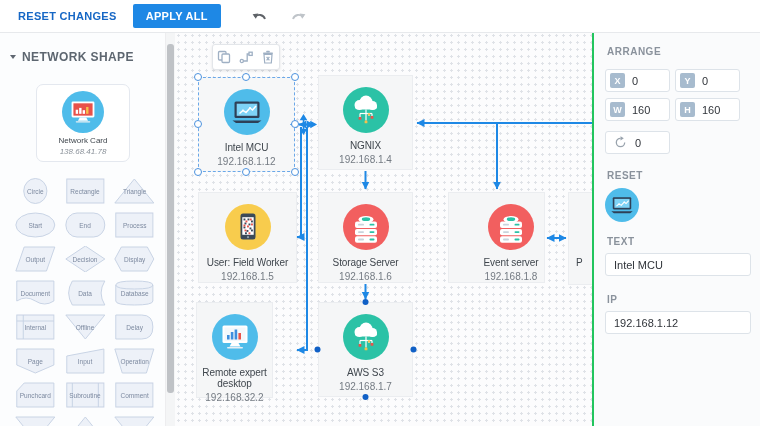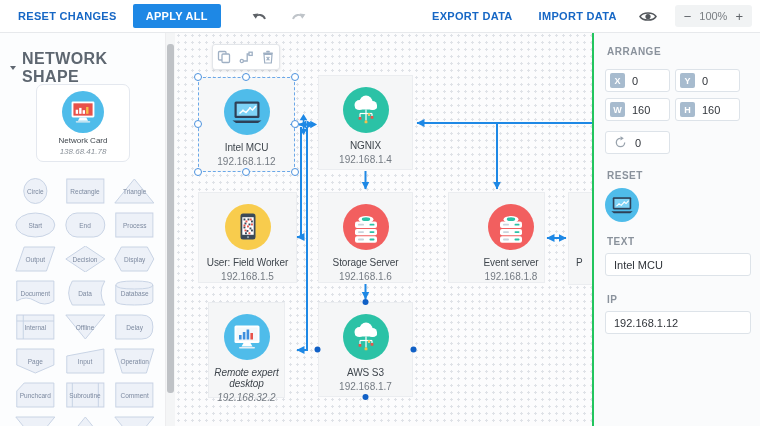--- a/index.html
+++ b/index.html
@@ -15,21 +15,21 @@
     font-family:inherit;}
   .tb-icon{display:inline-flex;align-items:center;cursor:pointer;}
   .tb-right{margin-left:auto;display:flex;align-items:center;padding-right:8px;}
   .zoombox{display:flex;align-items:center;background:#f1f3f4;border-radius:3px;height:22px;
     padding:0 9px;margin-left:18px;}
   .zbtn{font-size:13px;color:#5f6368;cursor:pointer;line-height:1;}
   .zlvl{font-size:11px;color:#797e83;margin:0 8px;}
 
   
   .sidebar{position:absolute;left:0;top:32px;width:165px;bottom:0;background:#fcfdfe;overflow:hidden;}
-  .sec-h{position:absolute;left:10px;display:flex;align-items:center;gap:6px;font-size:16px;
+  .sec-h{position:absolute;left:10px;display:flex;align-items:center;gap:6px;font-size:12px;
     font-weight:bold;color:#5d6670;letter-spacing:.4px;cursor:pointer;}
   .tri{width:0;height:0;border-left:3.5px solid transparent;border-right:3.5px solid transparent;
     border-top:4.5px solid #5f6771;}
   .net-tile{position:absolute;left:36px;top:52px;width:92px;height:76px;background:#fff;
     border:1px solid #e4e8ef;border-radius:7px;text-align:center;cursor:pointer;}
   .nt-icon{display:flex;justify-content:center;margin-top:6px;}
   .nt-label{font-size:8px;color:#3f464d;margin-top:3px;}
   .nt-ip{font-size:8px;color:#8a9199;margin-top:2px;font-style:italic;}
   .shape-grid{position:absolute;left:14px;top:146px;width:142px;display:grid;
     grid-template-columns:repeat(3,1fr);column-gap:7px;row-gap:8px;}
@@ -96,35 +96,20 @@
           <path d="M14,10 C12.5,5.5 6.5,4.5 4,8" fill="none" stroke="#5f6368" stroke-width="1.8"></path>
           <polygon points="1.6,5.2 7.4,4.4 4.8,9.8" fill="#5f6368"></polygon>
         </svg>
     </span>
     <span class="tb-icon" style="margin-left:20px">
       <svg width="18" height="14" viewBox="0 0 18 14">
           <path d="M4,10 C5.5,5.5 11.5,4.5 14,8" fill="none" stroke="#bfc4c9" stroke-width="1.8"></path>
           <polygon points="16.4,5.2 10.6,4.4 13.2,9.8" fill="#bfc4c9"></polygon>
         </svg>
     </span>
-    <div class="tb-right">
-      <span class="tb-link">EXPORT DATA</span>
-      <span class="tb-link" style="margin-left:26px">IMPORT DATA</span>
-      <span class="tb-icon" style="margin-left:22px">
-        <svg width="18" height="13" viewBox="0 0 18 13">
-            <path d="M1,6.5 C4,1.7 14,1.7 17,6.5 C14,11.3 4,11.3 1,6.5 Z" fill="none" stroke="#53575c" stroke-width="1.5"></path>
-            <circle cx="9" cy="6.5" r="2.6" fill="#53575c"></circle>
-          </svg>
-      </span>
-      <div class="zoombox">
-        <span class="zbtn">−</span>
-        <span class="zlvl">100%</span>
-        <span class="zbtn">+</span>
-      </div>
-    </div>
   </div>
 
   <div class="sidebar">
     <div class="sec-h" style="top:18px">
       <span class="tri"></span>
       <span>NETWORK SHAPE</span>
     </div>
     <div class="net-tile">
       <div class="nt-icon">
           <svg width="42" height="42" viewBox="0 0 46 46">
@@ -484,21 +469,21 @@
               <rect x="15" y="34.6" width="6" height="1.8" rx="0.9"></rect>
             </g>
           </svg>
         </div>
         <div class="nlabel">Event server</div>
         <div class="nip">192.168.1.8</div>
       </div>
       <div class="node partial" style="left: 393px; top: 160px; width: 97px; height: 93px;">
         <div class="nlabel">P</div>
       </div>
-      <div class="node" style="left: 33px; top: 270px; width: 77px; height: 96px; font-style: italic;">
+      <div class="node" style="left: 21px; top: 270px; width: 77px; height: 96px;">
         <div class="nicon">
           <svg width="46" height="46" viewBox="0 0 46 46">
     <circle cx="23" cy="23" r="23" fill="#4FBCEA"></circle>
     <rect x="10.5" y="11.5" width="25" height="17.5" rx="1.5" fill="#fff"></rect>
     <rect x="12.5" y="13.5" width="21" height="13.5" fill="#F4F8FB"></rect>
     <rect x="15" y="21" width="2.6" height="4.5" fill="#3E8EDE"></rect>
     <rect x="18.8" y="18" width="2.6" height="7.5" fill="#3E8EDE"></rect>
     <rect x="22.6" y="15.5" width="2.6" height="10" fill="#3E8EDE"></rect>
     <rect x="26.4" y="19" width="2.6" height="6.5" fill="#E8544B"></rect>
     <path d="M19.5,29 H26.5 L28.5,32.5 H17.5 Z" fill="#fff"></path>

